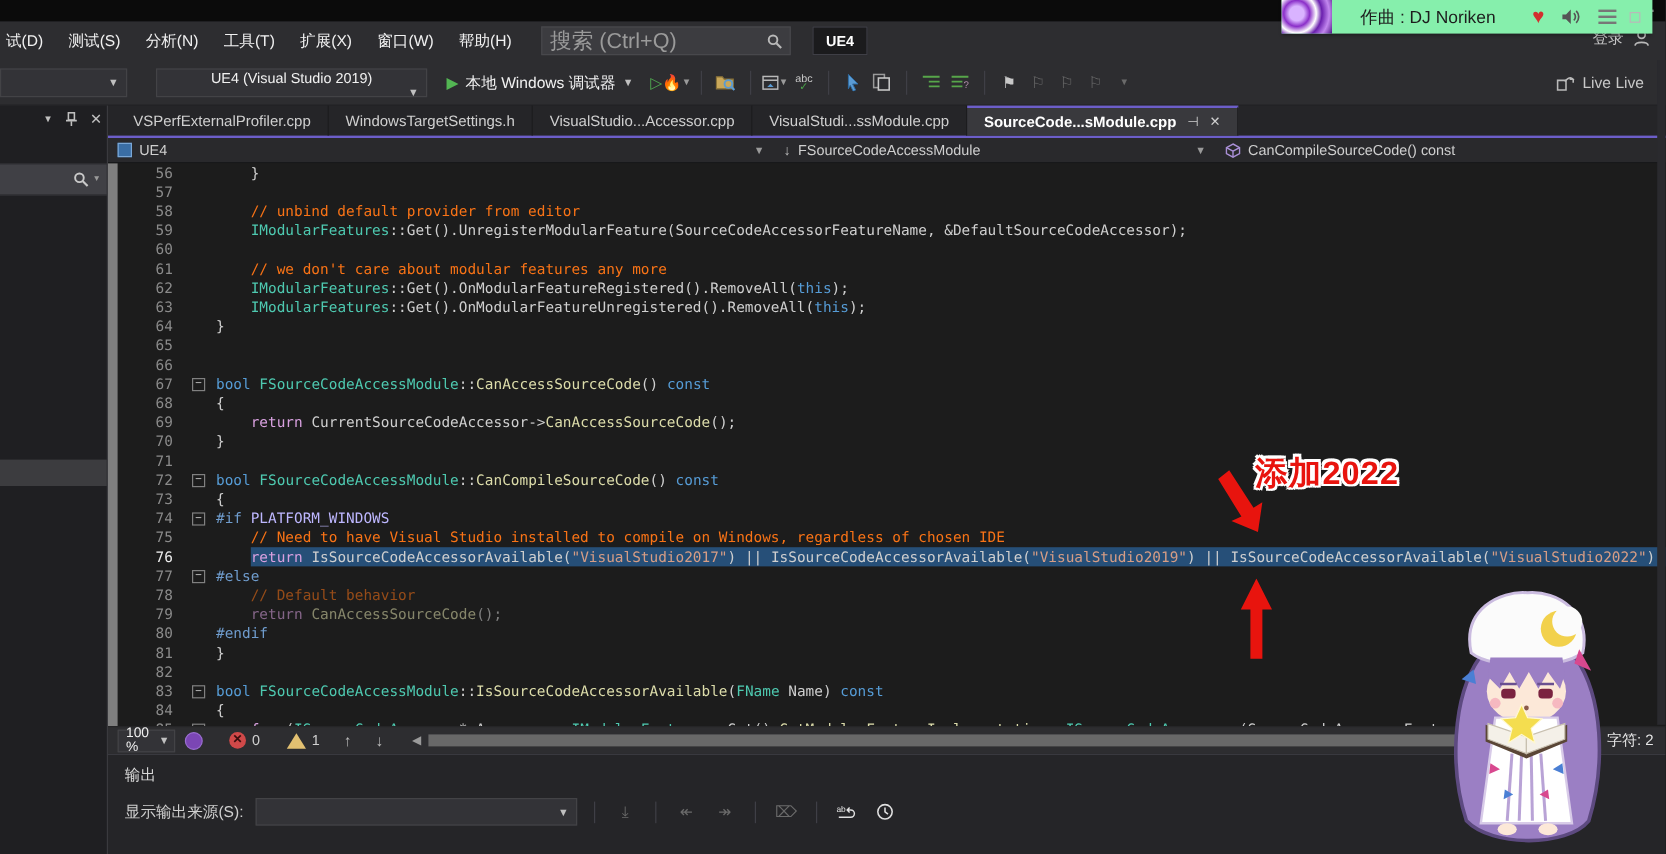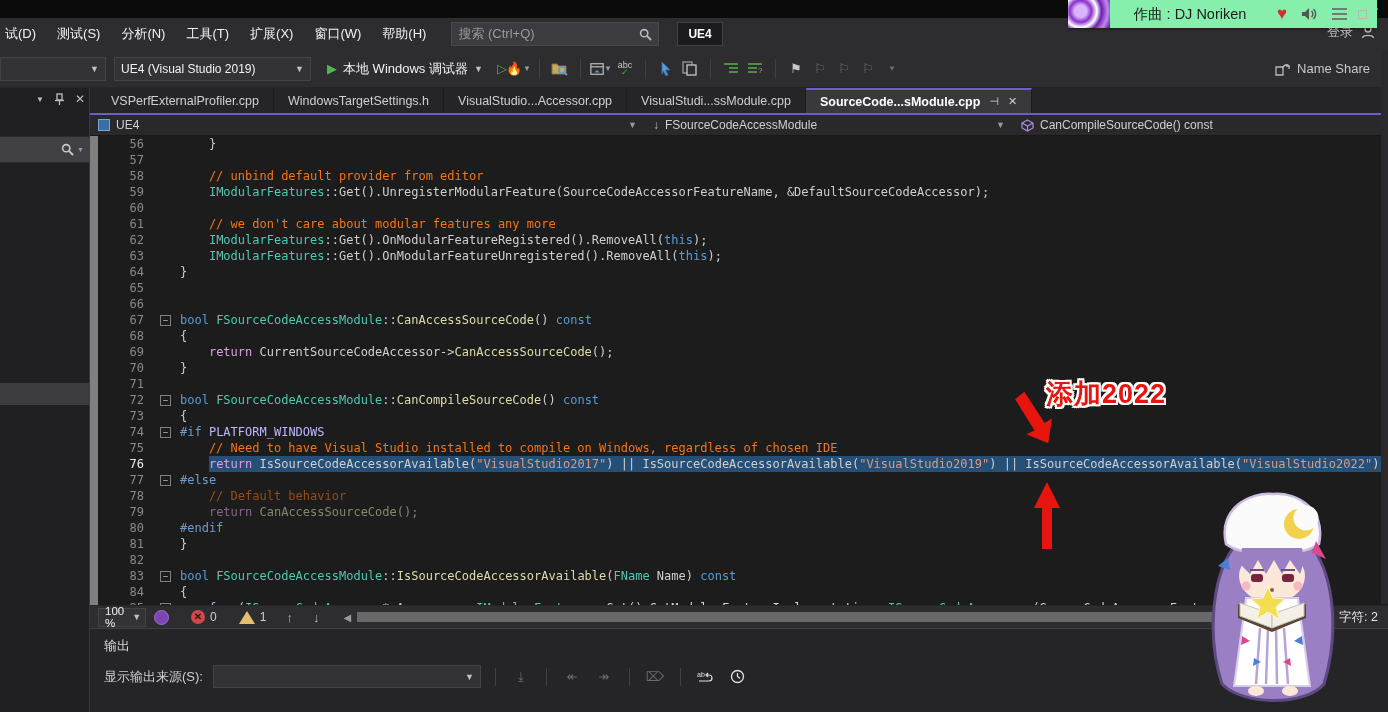--- a/index.html
+++ b/index.html
@@ -10,34 +10,34 @@
   
   .titlebar { height:18px; background:#0b0b0b; position:relative; }
   .min-dash { position:absolute; right:10px; top:8px; width:12px; height:2px; background:#8a8a8a; }
 
   
   .menubar { height:32px; background:#2d2d30; display:flex; align-items:center; color:#f1f1f1;
     font-size:13px; position:relative; }
   .menu-item { padding:4px 9px; margin-left:3px; cursor:default; white-space:nowrap; }
   .menu-item:first-child { margin-left:-4px; }
   .searchbox { width:208px; height:24px; background:#3c3c40; border:1px solid #48484c;
-    margin-left:16px; display:flex; align-items:center; padding:0 6px; color:#9a9a9a; font-size:13px; }
+    margin-left:16px; display:flex; align-items:center; padding:0 6px; color:#9a9a9a; font-size:18px; }
   .searchbox .ph { flex:1; }
   .ue4-badge { margin-left:18px; background:#1b1b1d; border:1px solid #3f3f46; color:#ffffff;
     font-weight:bold; font-size:12px; padding:4px 10px; }
   .signin { position:absolute; right:12px; top:5px; display:flex; align-items:center; gap:7px;
     color:#c8c8c8; font-size:13px; }
 
   
   .toolbar { height:38px; background:#2d2d30; display:flex; align-items:center; border-bottom:1px solid #252527; }
   .combo { background:#333337; border:1px solid #434346; height:24px; color:#f1f1f1; font-size:12px;
     display:flex; align-items:center; padding:0 6px; }
   .combo .caret { margin-left:auto; padding-left:8px; color:#c0c0c0; font-size:9px; }
   .combo-small { width:106px; }
-  .combo-main  { width:197px; margin-left:8px; }
+  .combo-main  { width:226px; margin-left:24px;flex-direction:column; }
   .run-btn { display:flex; align-items:center; gap:6px; margin-left:12px; color:#f1f1f1; font-size:13px; padding:2px 4px; }
   .play { color:#53b653; font-size:13px; }
   .play-outline { color:#53b653; font-size:13px; margin-left:10px; opacity:.9; }
   .tool-sep { width:1px; height:20px; background:#3f3f46; margin:0 8px; }
   .tbi { display:inline-flex; align-items:center; justify-content:center; width:22px; height:22px;
     margin:0 1px; color:#c8c8c8; font-size:13px; }
   .tbi.dim { color:#6a6a6a; }
   .tbi .mini-caret { font-size:8px; color:#9a9a9a; }
   .liveshare { margin-left:auto; margin-right:18px; display:flex; align-items:center; gap:7px;
     color:#c8c8c8; font-size:13px; }
@@ -248,21 +248,21 @@
     <span class="tbi">⚑</span>
     <span class="tbi dim">⚐</span>
     <span class="tbi dim">⚐</span>
     <span class="tbi dim">⚐</span>
     <span class="tbi dim" style="font-size:8px;">▼</span>
     <div class="liveshare">
       <svg width="16" height="14" viewBox="0 0 16 14">
         <path d="M2 13 V5 h7 v8 z" fill="none" stroke="#b9b9b9" stroke-width="1.3"></path>
         <path d="M8 6 c4 -5 6 -3 7 -2 l-3 0 m3 0 l0 3" fill="none" stroke="#b9b9b9" stroke-width="1.3"></path>
       </svg>
-      <span>Name Share</span>
+      <span>Live Live</span>
     </div>
   </div>
 
   <div class="workspace">
     <aside class="sidebar">
       <div class="sb-tools">
         <span style="font-size:8px;">▼</span>
         <svg width="11" height="13" viewBox="0 0 11 13">
           <rect x="3" y="1" width="5" height="6" fill="none" stroke="#c0c0c0" stroke-width="1.3"></rect>
           <line x1="1" y1="7.5" x2="10" y2="7.5" stroke="#c0c0c0" stroke-width="1.3"></line>

